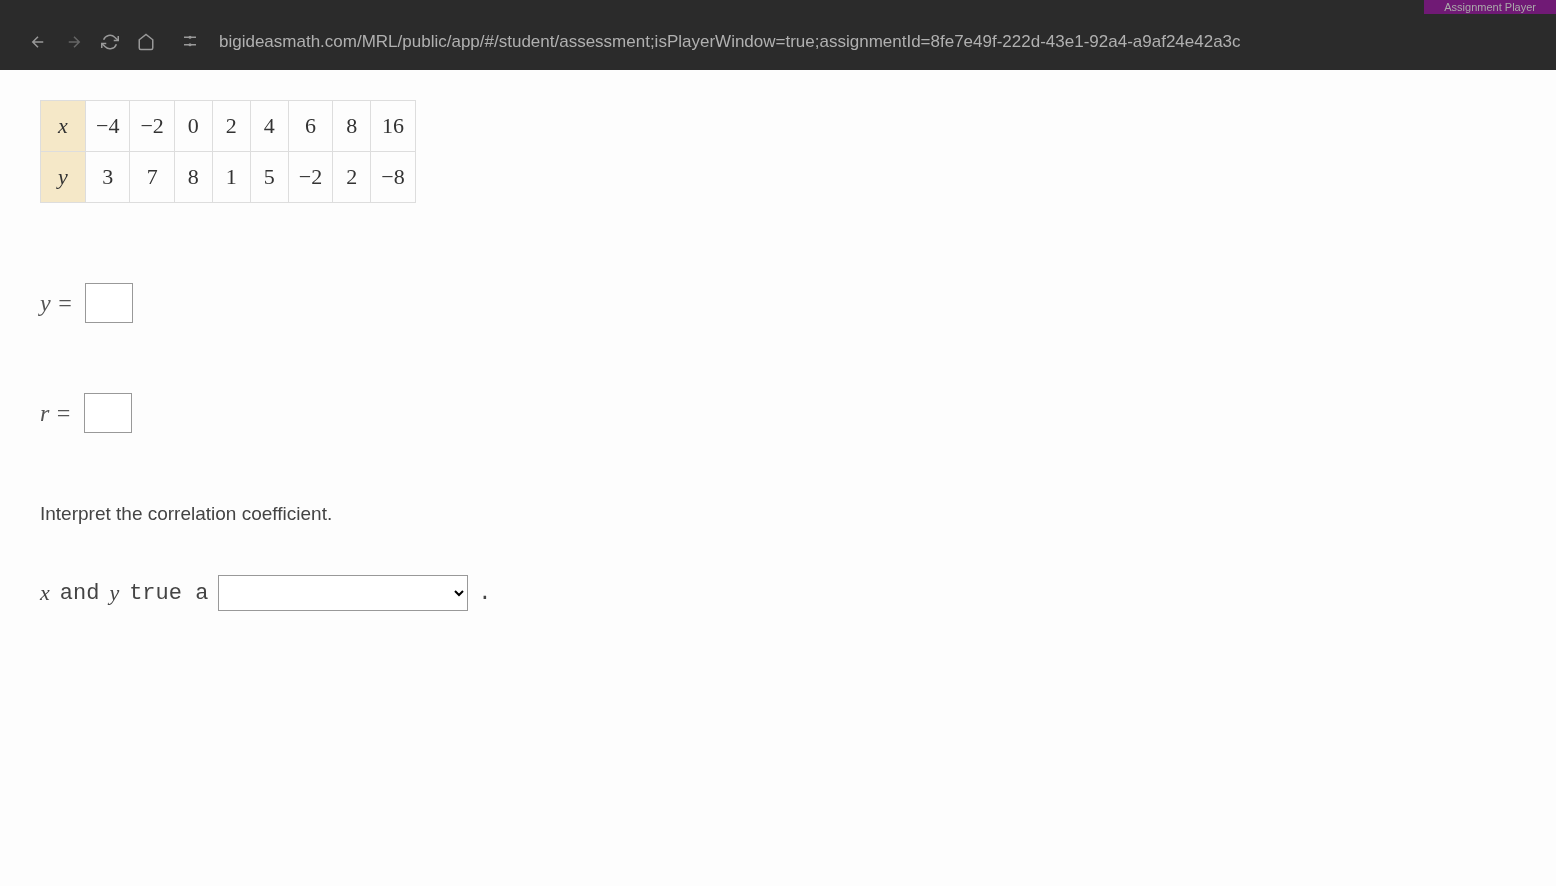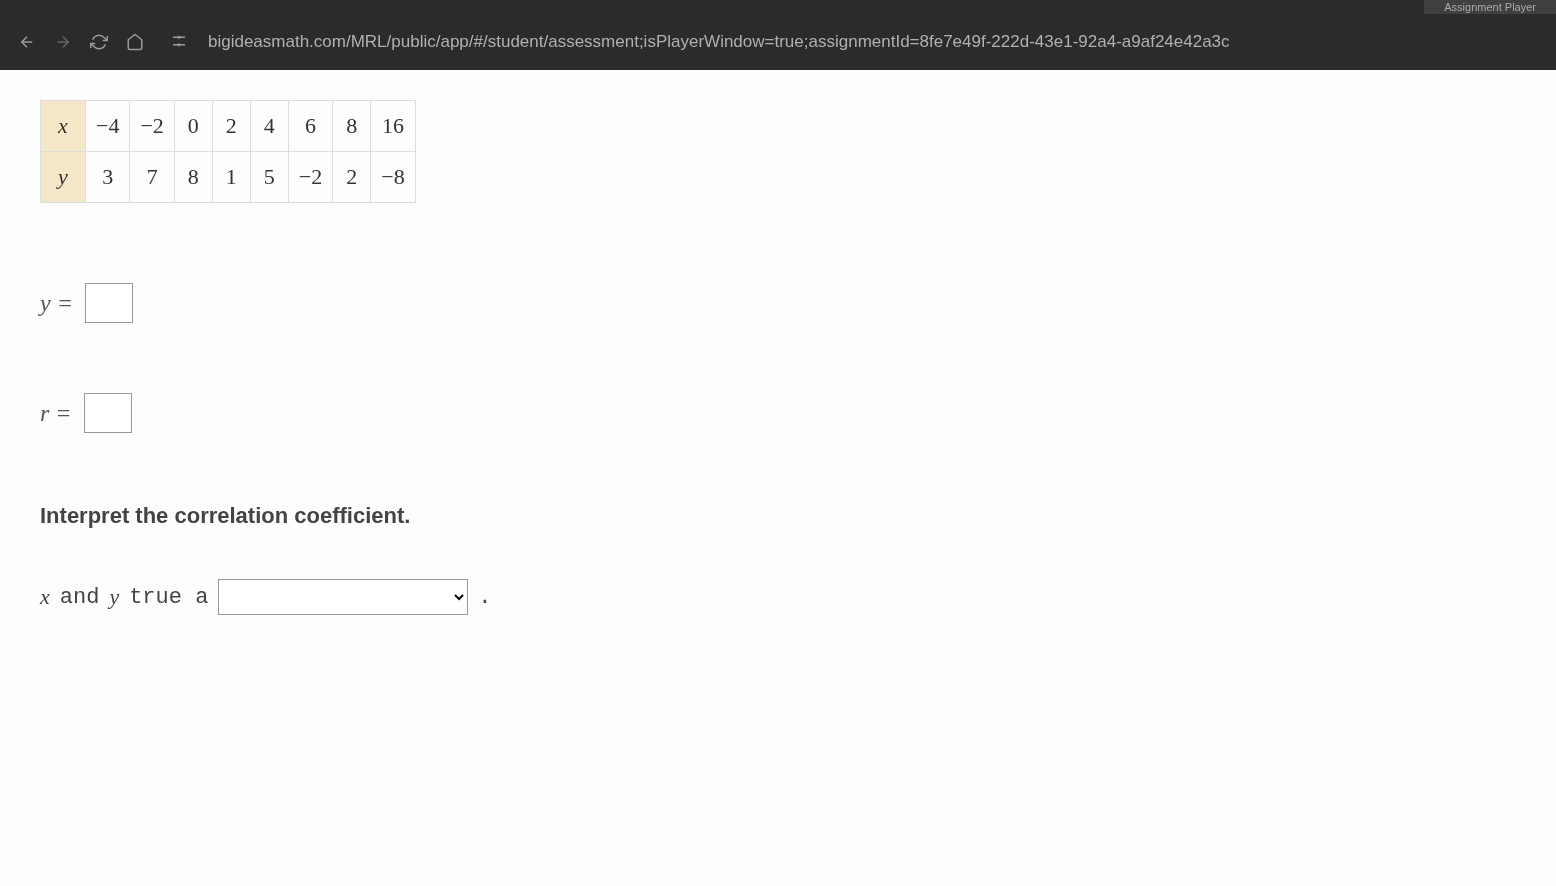--- a/index.html
+++ b/index.html
@@ -23,21 +23,21 @@
       padding: 0 20px;
       color: #ccc;
       font-size: 13px;
     }
     .browser-toolbar {
       background: #2b2b2b;
       height: 56px;
       display: flex;
       align-items: center;
       gap: 14px;
-      padding: 0 16px;
+      padding: 0 27px;
     }
     .nav-icon {
       color: #999;
       cursor: pointer;
       display: flex;
       align-items: center;
       justify-content: center;
       width: 22px;
       height: 22px;
     }
@@ -95,25 +95,24 @@
       border: 1px solid #999;
       background: #fff;
     }
     .instruction-text {
       font-size: 22px;
       color: #444;
       margin-bottom: 70px;
       font-family: Arial, sans-serif;
     }
     .interpret-text {
-      font-size: 22px;
+      font-size: 19px;
       color: #444;
       margin-bottom: 50px;
       font-family: Arial, sans-serif;
-      font-weight: bold;
     }
     .fill-in-row {
       display: flex;
       align-items: center;
       gap: 10px;
       font-size: 22px;
       color: #444;
       font-family: 'Times New Roman', serif;
     }
     .italic-var {
@@ -133,21 +132,21 @@
     }
     .top-tabs {
       position: absolute;
       top: 0;
       right: 0;
       height: 14px;
       display: flex;
       gap: 2px;
     }
     .top-tab {
-      background: #404040;
+      background: #701a75;
       color: #aaa;
       padding: 0 20px;
       font-size: 11px;
       display: flex;
       align-items: center;
     }
   </style>
 </head>
 <body>
 

